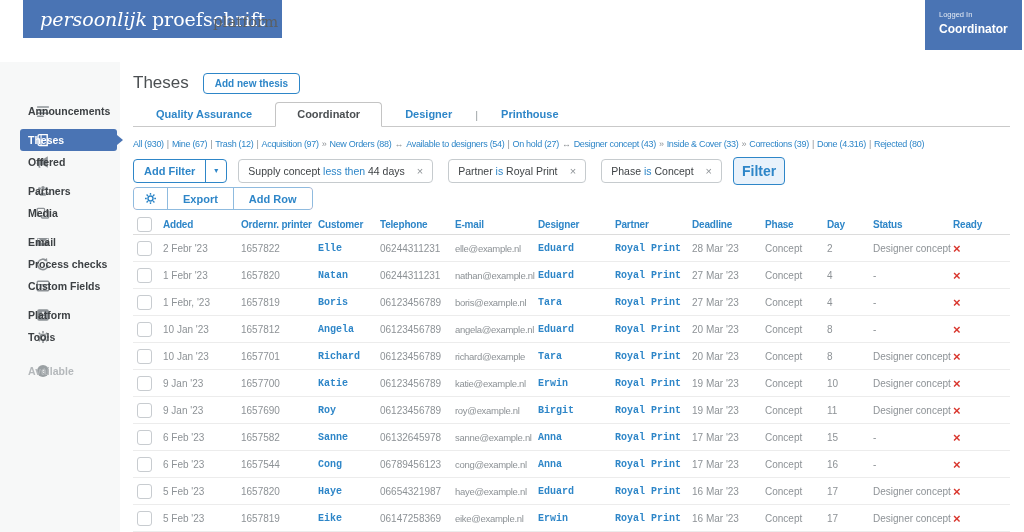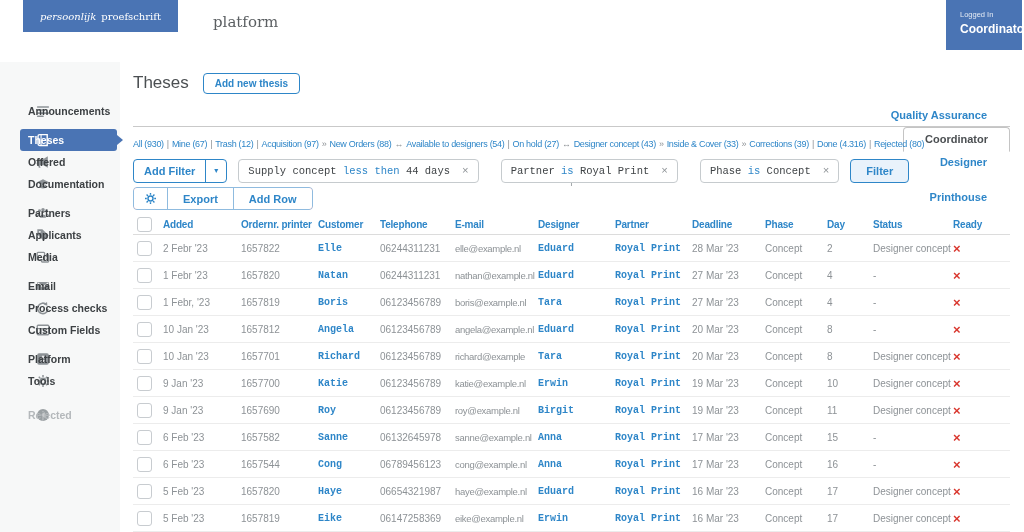--- a/index.html
+++ b/index.html
@@ -1,27 +1,27 @@
 <!DOCTYPE html>
 <html><head>
 <meta charset="utf-8">
 <style>
   html,body{margin:0;padding:0;background:#fff;}
   .app{position:relative;width:1024px;height:532px;overflow:hidden;background:#fff;
        font-family:"Liberation Sans","DejaVu Sans",sans-serif;}
 
   
   .header{position:absolute;top:0;left:0;right:0;height:62px;background:#fff;}
-  .logo-box{position:absolute;left:23px;top:0;height:32px;background:#4a74b4;color:#fff;
+  .logo-box{position:absolute;left:23px;top:0;height:38px;background:#4a74b4;color:#fff;
             display:flex;align-items:center;padding:0 17px;
-            font-family:"DejaVu Serif","Liberation Serif",serif;font-size:10px;cursor:pointer;}
+            font-family:"DejaVu Serif","Liberation Serif",serif;font-size:19px;cursor:pointer;}
   .logo-italic{font-style:italic;margin-right:5px;}
   .platform-label{position:absolute;left:213px;top:13px;color:#5b5f62;
             font-family:"DejaVu Serif","Liberation Serif",serif;font-size:15px;}
-  .logged-in{position:absolute;right:2px;top:0;width:76px;height:50px;background:#4a74b4;
+  .logged-in{position:absolute;right:2px;top:0;width:97px;height:50px;background:#4a74b4;
             color:#fff;box-sizing:border-box;padding:10px 0 0 14px;}
   .li-label{font-size:7.5px;opacity:.85;}
   .li-role{font-size:12px;font-weight:bold;margin-top:3px;}
 
   
   .sidebar{position:absolute;top:62px;left:0;bottom:0;width:120px;background:#f7f8f8;
            box-sizing:border-box;padding-top:38px;z-index:2;}
   .side-group{margin-bottom:7px;}
   .side-item{position:relative;height:22px;display:flex;align-items:center;padding-left:28px;
              font-size:10.5px;font-weight:bold;color:#3d4144;cursor:pointer;}
@@ -40,46 +40,46 @@
 
   
   .content{position:absolute;left:120px;top:62px;right:0;bottom:0;background:#fff;
            box-sizing:border-box;padding:10px 14px 0 13px;}
   .title-row{display:flex;align-items:center;gap:14px;height:22px;}
   .page-title{margin:0;font-size:17px;font-weight:normal;color:#4b4f52;}
   .btn-add{border:1px solid #2e86c8;color:#2e86c8;background:#fff;border-radius:4px;
            font-size:10px;font-weight:bold;padding:4px 11px;cursor:pointer;
            font-family:inherit;}
 
-  .tabs{display:flex;align-items:flex-end;border-bottom:1px solid #c9c9c9;margin-top:10px;height:22px;flex-direction:column;}
+  .tabs{display:flex;align-items:flex-end;border-bottom:1px solid #c9c9c9;margin-top:10px;height:22px;}
   .tab{white-space:nowrap;cursor:pointer;font-size:11px;font-weight:bold;}
   .tab.link{color:#2e86c8;padding:5px 23px 6px;}
   .tab.active{color:#4b4f52;background:#fff;border:1px solid #c4c4c4;border-bottom:1px solid #fff;
            border-radius:4px 4px 0 0;padding:5px 21px 6px;margin-bottom:-1px;}
   .tab-sep{color:#9aa0a3;font-size:11px;align-self:center;}
 
   .status-links{margin-top:12px;font-size:9px;letter-spacing:-0.3px;white-space:nowrap;
            overflow:hidden;color:#2e86c8;}
   .status-link{color:#2e86c8;cursor:pointer;}
   .status-sep{color:#8d9296;margin:0 3px;}
 
   .filter-row{display:flex;align-items:center;gap:11px;margin-top:9px;height:25px;}
   .split-btn{display:inline-flex;border:1px solid #2e86c8;border-radius:4px;overflow:hidden;
            color:#2e86c8;font-size:11px;font-weight:bold;background:#fff;cursor:pointer;text-align:center;}
   .split-main{padding:5px 10px;}
   .split-caret{border-left:1px solid #2e86c8;padding:5px 8px;font-size:8px;display:flex;align-items:center;}
-  .chips{display:flex;gap:22px;font-family:Liberation Mono, monospace;}
+  .chips{display:flex;gap:15px;}
   .chip{display:inline-flex;justify-content:space-between;align-items:center;box-sizing:border-box;
            border:1px solid #c6cbce;border-radius:4px;background:#fff;padding:5px 9px;
            font-size:10.5px;color:#3f4346;white-space:nowrap;}
   .chip-1{min-width:142px;} .chip-2{min-width:138px;} .chip-3{min-width:114px;}
   .chip-op{color:#2e86c8;}
   .chip-close{color:#8d9296;margin-left:12px;cursor:pointer;font-size:11px;}
   .btn-filter{border:1px solid #2e86c8;background:#e9f2fb;color:#2e86c8;border-radius:4px;
-           font-size:11px;font-weight:bold;padding:5px 15px;cursor:pointer;font-family:inherit;}
+           font-size:14px;font-weight:bold;padding:5px 8px;cursor:pointer;font-family:inherit;}
 
   .toolbar{display:inline-flex;margin-top:4px;border:1px solid #8fbbdf;border-radius:4px;
            overflow:hidden;background:#fca5a5;}
   .tb-seg{border:none;background:#fff;color:#2e86c8;font-size:11px;font-weight:bold;
            padding:4px 15px;border-right:1px solid #8fbbdf;cursor:pointer;font-family:inherit;
            display:flex;align-items:center;}
   .tb-seg:last-child{border-right:none;}
   .tb-gear{padding:4px 10px;}
   .tb-gear svg{display:block;}
 
@@ -142,51 +142,33 @@
             <span class="side-label">Theses</span>
           </div>
           <div class="side-item">
             <span class="icon">
               <svg width="14" height="14" viewBox="0 0 16 16" xmlns="http://www.w3.org/2000/svg">
                 <path fill="currentColor" d="M13.5 1.5v13l-5-2.8H4.3l.9 3h-2l-.8-3A2.3 2.3 0 0 1 1 8.5V7a2.5 2.5 0 0 1 2.5-2.5h5l5-3z"></path>
               </svg>
             </span>
             <span class="side-label">Offered</span>
           </div>
-          <div class="side-item">
-            <span class="icon">
-              <svg width="14" height="14" viewBox="0 0 16 16" xmlns="http://www.w3.org/2000/svg">
-                <path fill="currentColor" d="M8 2.6 1 6l7 3.4L15 6 8 2.6z"></path>
-                <path fill="currentColor" d="M4.2 8.6V11c0 1.1 1.7 2 3.8 2s3.8-.9 3.8-2V8.6L8 10.4 4.2 8.6z"></path>
-              </svg>
-            </span>
-            <span class="side-label">Documentation</span>
-          </div>
         </div>
         <div class="side-group">
           <div class="side-item">
             <span class="icon">
               <svg width="14" height="14" viewBox="0 0 16 16" xmlns="http://www.w3.org/2000/svg">
                 <circle cx="4" cy="5.4" r="1.7" fill="currentColor"></circle>
                 <circle cx="12" cy="5.4" r="1.7" fill="currentColor"></circle>
                 <circle cx="8" cy="4.4" r="2" fill="currentColor"></circle>
                 <path fill="currentColor" d="M4.6 13.4c0-2.3 1.5-3.7 3.4-3.7s3.4 1.4 3.4 3.7H4.6z"></path>
                 <path fill="none" stroke="currentColor" stroke-width="1.3" d="M1.2 12.6c0-1.8 1.1-2.9 2.7-3.2M14.8 12.6c0-1.8-1.1-2.9-2.7-3.2"></path>
               </svg>
             </span>
             <span class="side-label">Partners</span>
-          </div>
-          <div class="side-item">
-            <span class="icon">
-              <svg width="14" height="14" viewBox="0 0 16 16" xmlns="http://www.w3.org/2000/svg">
-                <path fill="currentColor" d="M1.5 1.5h5.8l7.2 7.2-5.8 5.8L1.5 7.3V1.5z"></path>
-                <circle cx="4.4" cy="4.4" r="1.1" fill="#f7f8f8"></circle>
-              </svg>
-            </span>
-            <span class="side-label">Applicants</span>
           </div>
           <div class="side-item">
             <span class="icon">
               <svg width="14" height="14" viewBox="0 0 16 16" xmlns="http://www.w3.org/2000/svg">
                 <rect x="1.3" y="2.8" width="8.5" height="8.5" rx="1" fill="none" stroke="currentColor" stroke-width="1.5"></rect>
                 <path fill="none" stroke="currentColor" stroke-width="1.5" d="M11.5 5.4h2a1 1 0 0 1 1 1v6.3a1 1 0 0 1-1 1H7.2a1 1 0 0 1-1-1v-1.6"></path>
               </svg>
             </span>
             <span class="side-label">Media</span>
           </div>
@@ -243,21 +225,21 @@
           </div>
         </div>
       </div>
     <div class="side-item collapse-item">
       <span class="icon">
           <svg width="14" height="14" viewBox="0 0 16 16" xmlns="http://www.w3.org/2000/svg">
             <circle cx="8" cy="8" r="6.8" fill="currentColor"></circle>
             <path fill="#f7f8f8" d="M9.6 4.9 6.2 8l3.4 3.1z"></path>
           </svg>
         </span>
-      <span class="side-label">Rejected</span>
+      <span class="side-label">Available</span>
     </div>
   </div>
 
   <div class="content">
 
     <div class="title-row">
       <h1 class="page-title">Theses</h1>
       <button class="btn-add">Add new thesis</button>
     </div>
 

